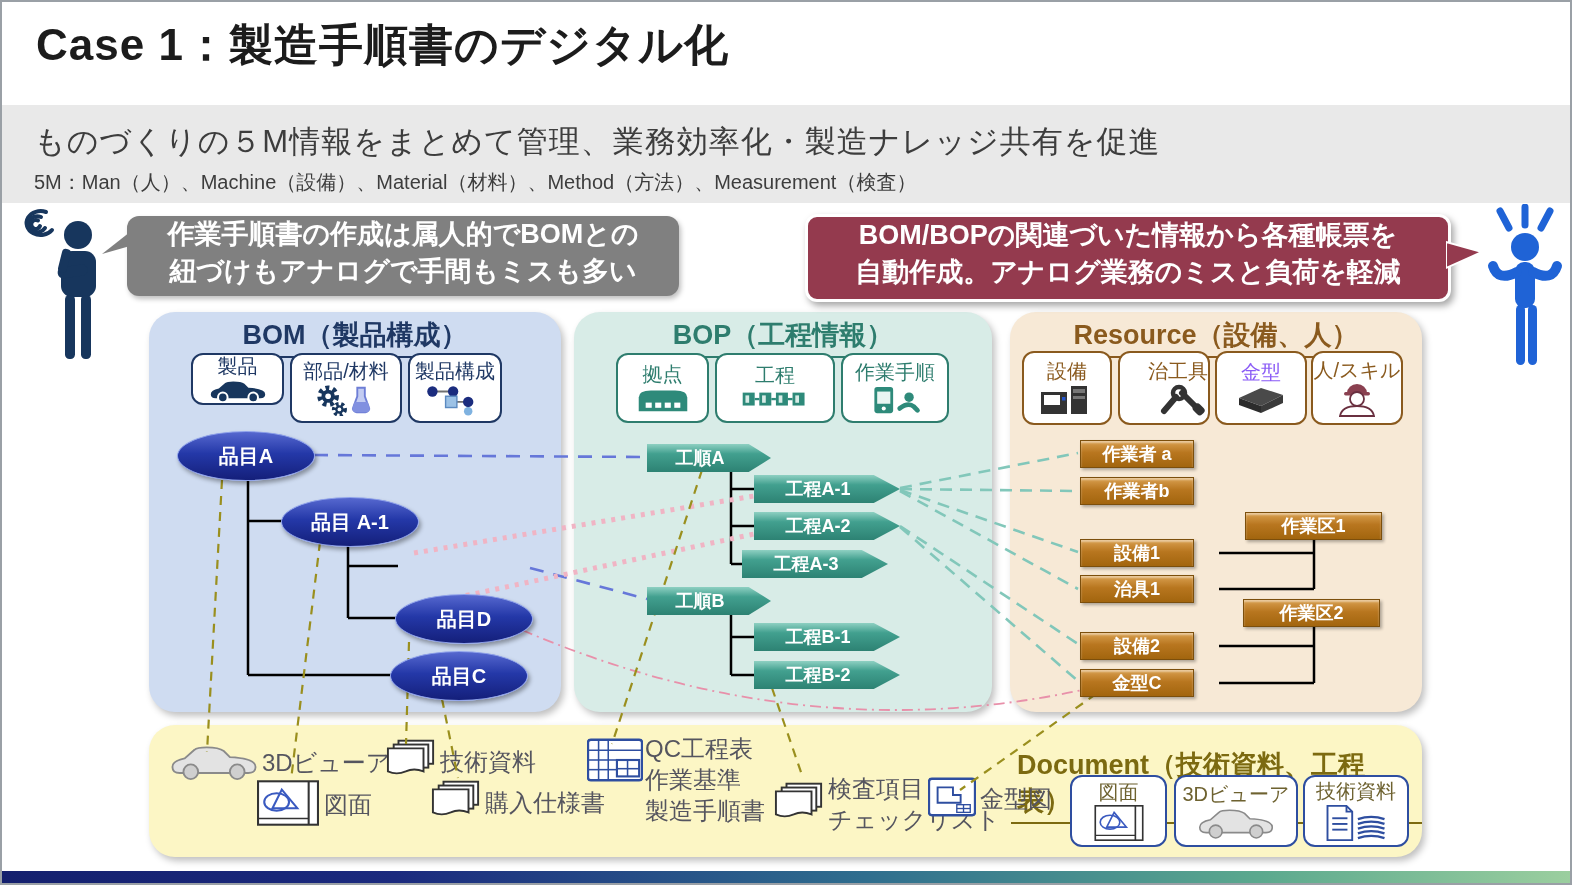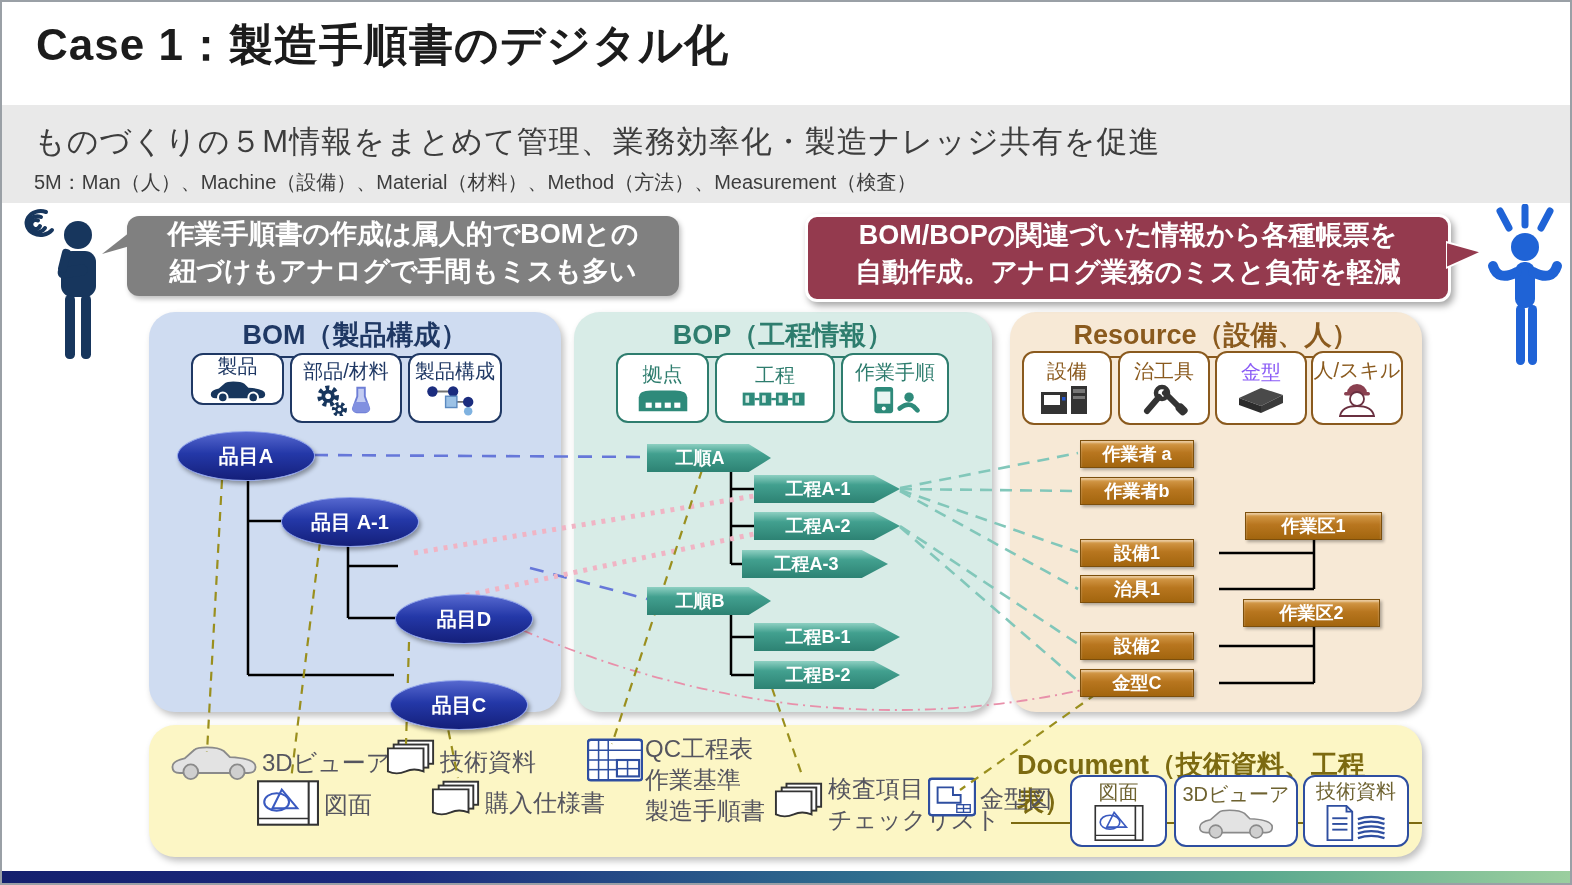--- a/index.html
+++ b/index.html
@@ -193,21 +193,21 @@
       <div class="lbl" style="color:#8a5a1e;">設備</div>
       <svg width="58" height="32" viewBox="0 0 56 32">
         <rect x="2" y="8" width="26" height="22" fill="#333"></rect>
           <rect x="5" y="11" width="16" height="10" fill="#fff"></rect>
         <rect x="23" y="13" width="3.5" height="3.5" fill="#2255cc"></rect>
         <rect x="32" y="2" width="16" height="28" fill="#333"></rect>
         <rect x="34" y="5" width="12" height="4" fill="#777"></rect>
           <rect x="34" y="12" width="12" height="3" fill="#777"></rect>
       </svg>
     </div>
-    <div class="ibox" style="left:108px;top:39px;width:92px;height:74px;border:2.5px solid #8a5a1e;">
+    <div class="ibox" style="left:108px;top:39px;width:92px;height:74px;border:2.5px solid #8a5a1e;align-items:flex-end;">
       <div class="lbl" style="color:#8a5a1e;">治工具</div>
       <svg width="54" height="32" viewBox="0 0 52 32">
         <g stroke="#333" stroke-width="6" stroke-linecap="round">
           <line x1="9" y1="27" x2="21" y2="13"></line>
           <line x1="27" y1="9" x2="41" y2="23"></line>
         </g>
         <circle cx="24" cy="9" r="6" fill="none" stroke="#333" stroke-width="4.5"></circle>
         <rect x="38" y="21" width="12" height="9" rx="3.5" fill="#333" transform="rotate(45 44 25)"></rect>
       </svg>
     </div>
@@ -390,21 +390,21 @@
       <path d="M440 697 L456 776"></path>
       <path d="M700 468 L610 742"></path>
       <path d="M770 686 L801 776"></path>
       <path d="M1094 692 L958 788"></path>
     </g>
   </svg>
 
   <div class="ell" style="left:175px;top:429px;">品目A</div>
   <div class="ell" style="left:279px;top:495px;">品目 A-1</div>
   <div class="ell" style="left:393px;top:592px;">品目D</div>
-  <div class="ell" style="left:388px;top:678px;">品目C</div>
+  <div class="ell" style="left:388px;top:649px;">品目C</div>
 
   <div class="arw" style="left:645px;top:442px;width:124px;">工順A</div>
   <div class="arw" style="left:752px;top:473px;width:146px;">工程A-1</div>
   <div class="arw" style="left:752px;top:510px;width:146px;">工程A-2</div>
   <div class="arw" style="left:740px;top:548px;width:146px;">工程A-3</div>
   <div class="arw" style="left:645px;top:585px;width:124px;">工順B</div>
   <div class="arw" style="left:752px;top:621px;width:146px;">工程B-1</div>
   <div class="arw" style="left:752px;top:659px;width:146px;">工程B-2</div>
 
   <div class="bar" style="left:1078px;top:438px;">作業者 a</div>

